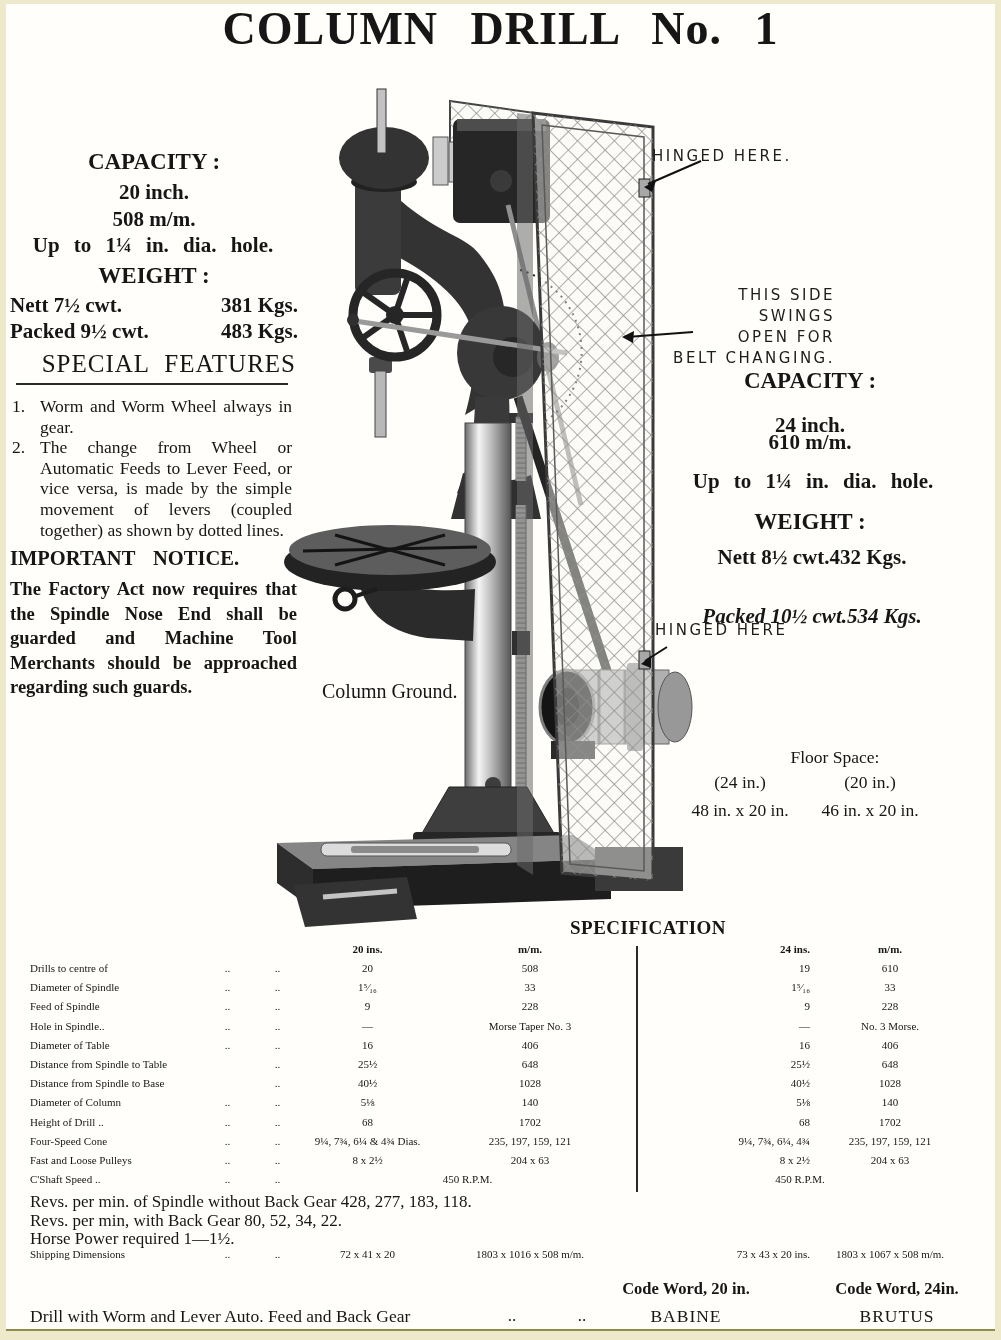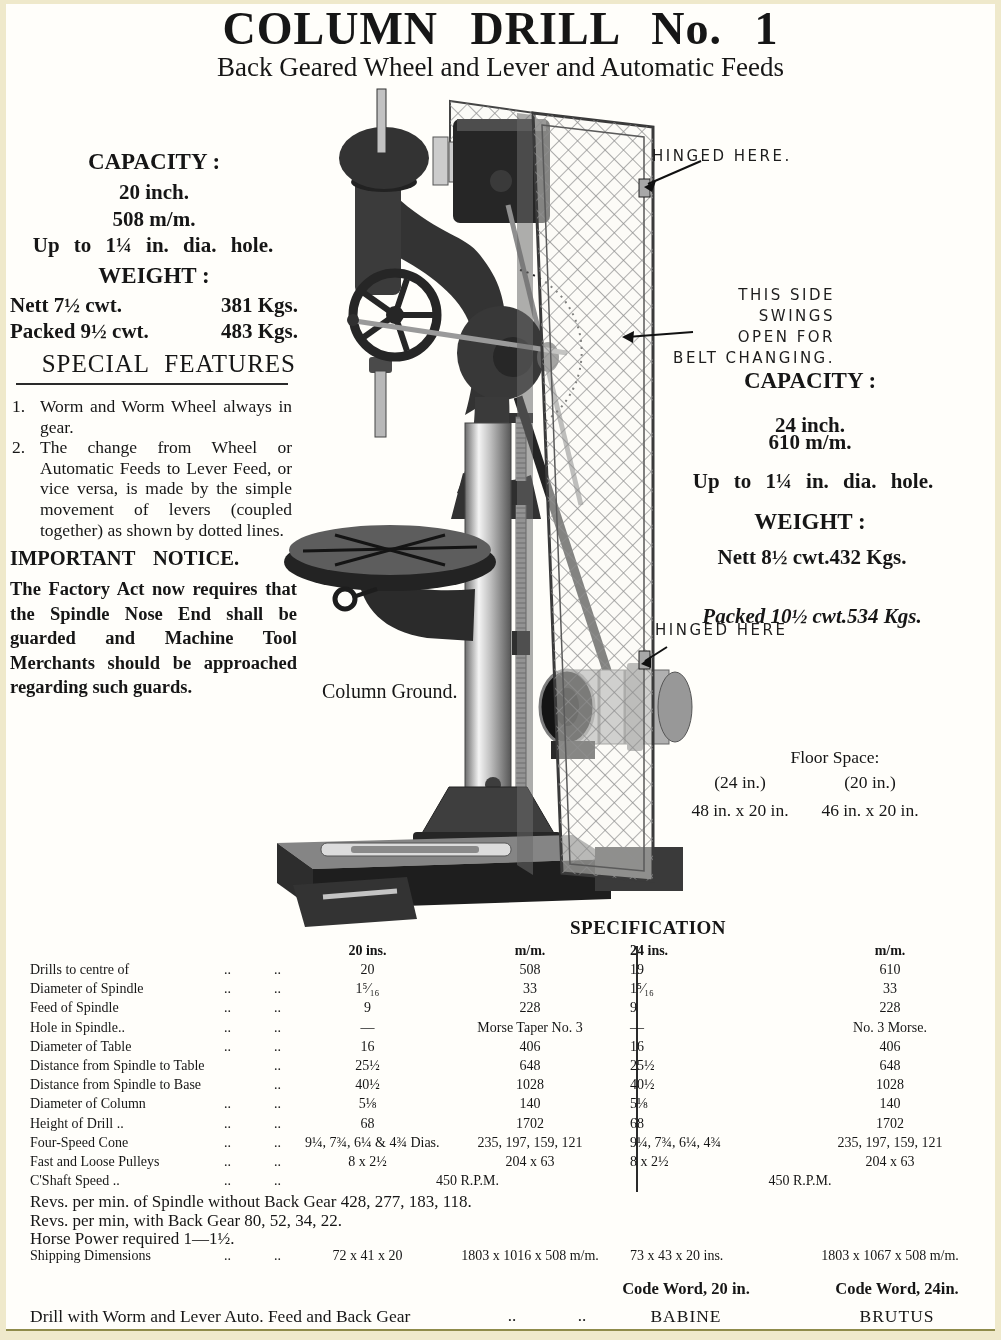--- a/index.html
+++ b/index.html
@@ -37,49 +37,48 @@
   .r-head{font-size:23px;}
   .r-hole{left:648px; width:330px; word-spacing:9px;}
   .rw-row{left:662px; width:300px; display:flex; justify-content:center; font-size:21px; font-weight:bold;}
 
   .fs-head{left:675px; top:747px; width:260px; padding-left:30px; font-size:17.5px; text-align:center;}
   .fs-cell{width:130px; font-size:17.5px; text-align:center; position:absolute;}
 
   
   .spec-title{left:498px; top:917px; width:300px; font-size:19px; font-weight:bold; letter-spacing:.5px; text-align:center;}
   .spec-grid{left:30px; width:940px;}
-  .spec-row{position:relative; height:19.2px; font-size:14px; white-space:nowrap;}
+  .spec-row{position:relative; height:19.2px; font-size:11px; white-space:nowrap;}
   .spec-row span{position:absolute; top:0;}
   .s-label{left:0; width:175px;}
   .s-dA{left:175px; width:45px; text-align:center;}
   .s-dB{left:220px; width:55px; text-align:center;}
   .s-v1{left:275px; width:125px; text-align:center;}
   .s-v2{left:400px; width:200px; text-align:center;}
-  .s-v3{left:600px; width:180px; text-align:left;}
+  .s-v3{left:600px; width:180px; text-align:right;}
   .s-v4{left:780px; width:160px; text-align:center;}
   .s-sp1{left:275px; width:325px; text-align:center;}
   .s-sp2{left:600px; width:340px; text-align:center;}
   .col-head{font-weight:bold;}
   .spec-divider{left:636px; top:946px; width:2px; height:246px; background:#2a2a2a;}
   .note{left:30px; width:950px; font-size:17px; white-space:nowrap;}
   .note-flex{display:flex; gap:38px;}
 
   .code-head{width:180px; font-size:16.5px; font-weight:bold; text-align:center; white-space:nowrap;}
   .code-val{width:180px; font-size:17.5px; text-align:center; letter-spacing:1px;}
   .bot-label{left:30px; top:1306px; font-size:17.5px;}
   .bot-dots{width:40px; text-align:center; font-size:17px;}
 </style>
 </head>
 <body>
 
 <div id="page">
   <div id="sheet"></div>
 
   <div class="abs title">COLUMN DRILL No. 1</div>
-  <div class="abs subtitle">Back Geared Wheel and Lever and Automatic Feeds</div>
 
   <svg class="abs" style="left:265px; top:85px;" width="460" height="850" viewBox="0 0 460 850">
     <defs>
       <pattern id="mesh" width="13" height="13" patternUnits="userSpaceOnUse" patternTransform="rotate(45)">
         <path d="M0 0 H13 M0 0 V13" stroke="#8f8f8f" stroke-width="1.4" fill="none"></path>
       </pattern>
       <linearGradient id="colGrad" x1="0" y1="0" x2="1" y2="0">
         <stop offset="0" stop-color="#6b6b6b"></stop>
           <stop offset=".3" stop-color="#f4f4f4"></stop>
         <stop offset=".55" stop-color="#c0c0c0"></stop>

